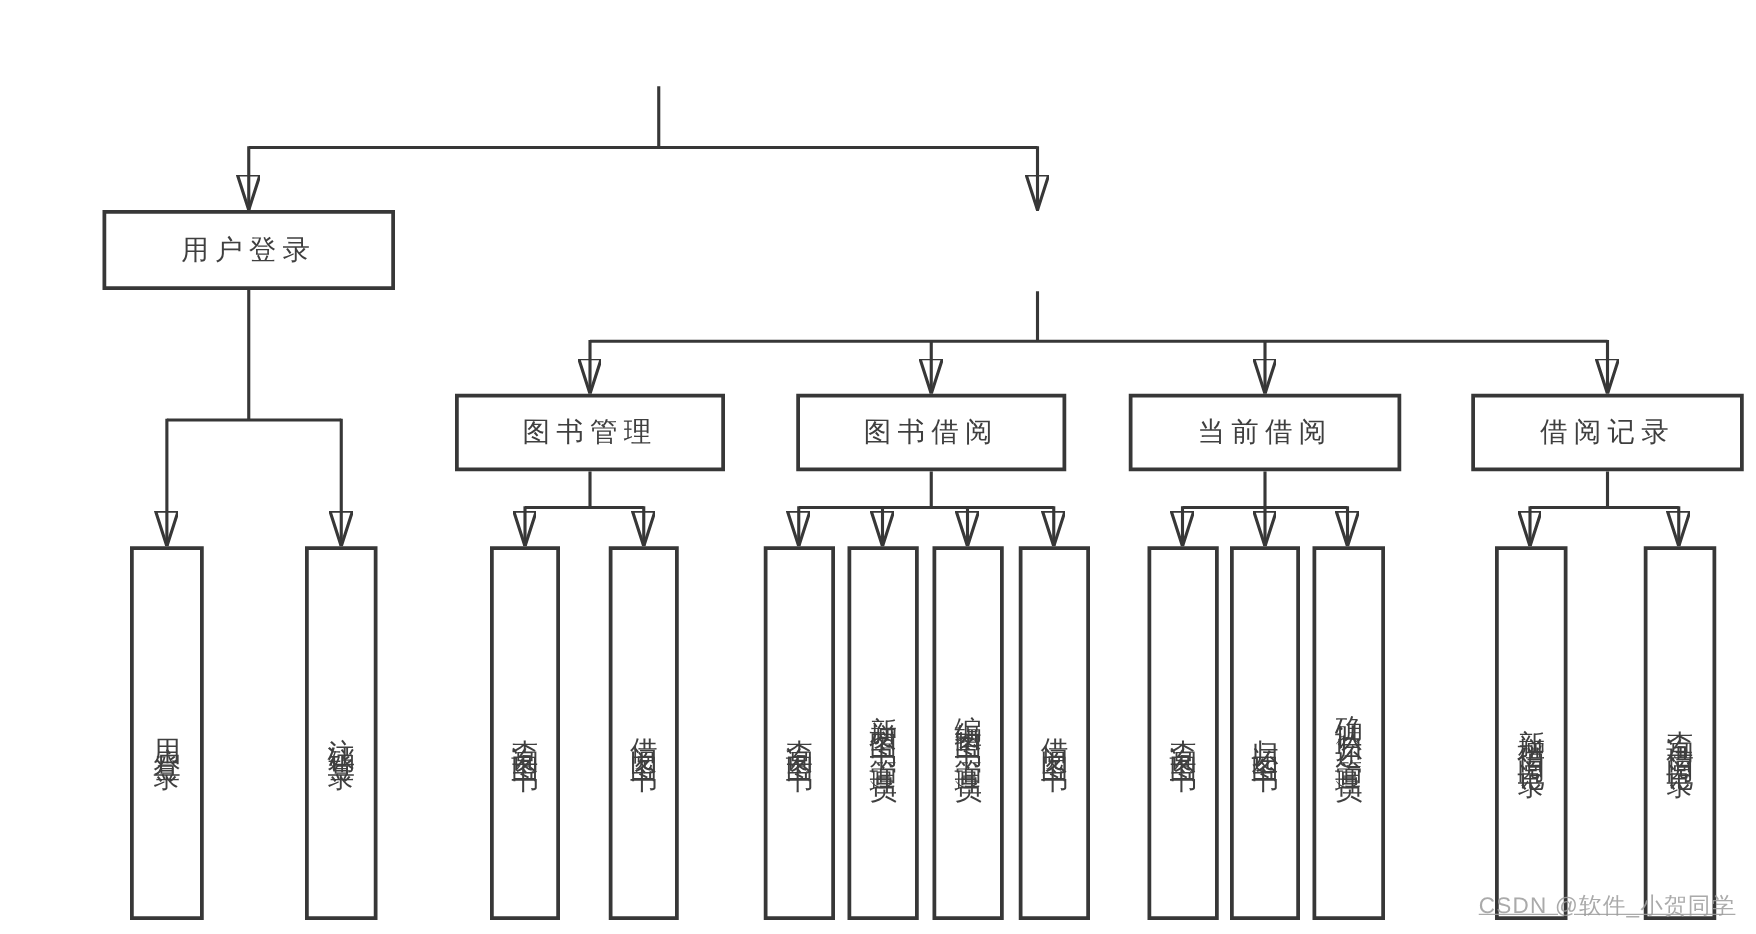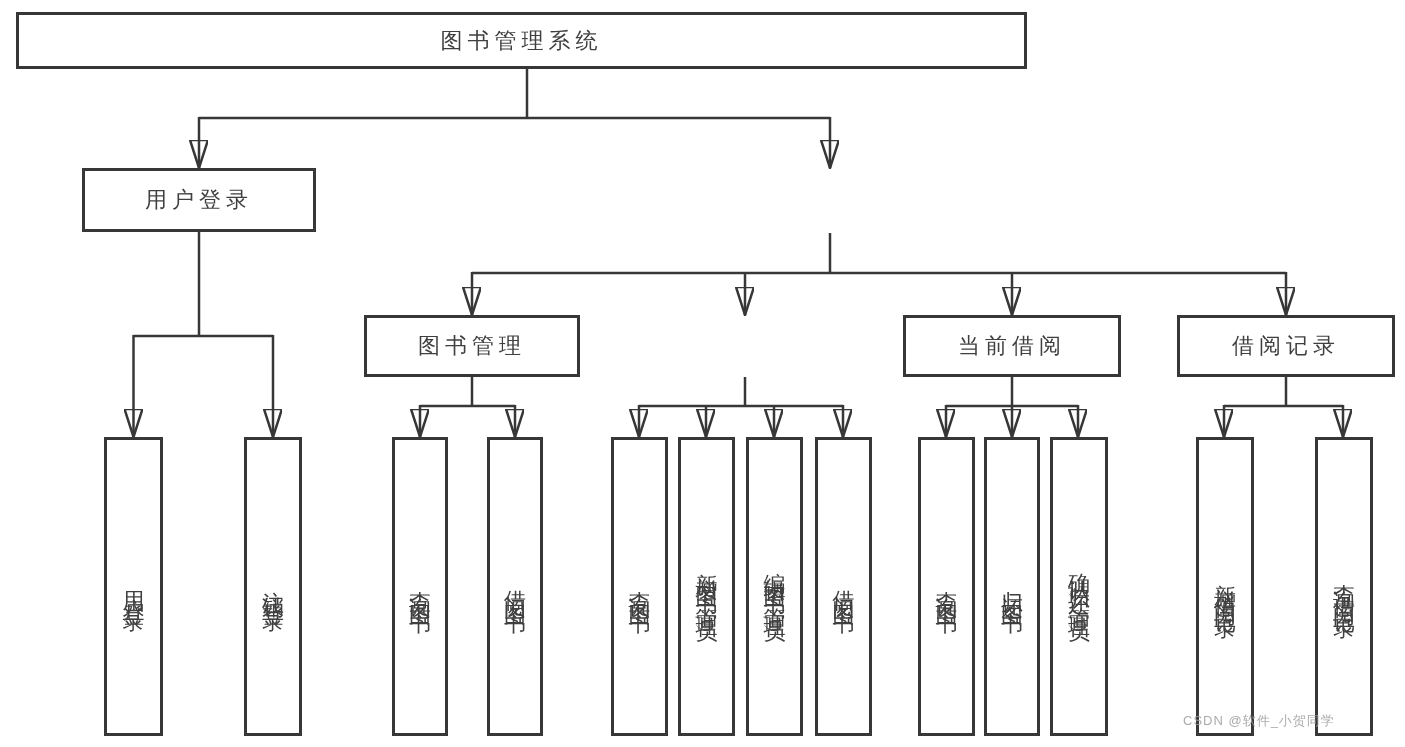--- a/index.html
+++ b/index.html
@@ -20,23 +20,23 @@
     text-align:center;z-index:2;
   }
   .leaf{
     writing-mode:vertical-rl;
     letter-spacing:7px;
     font-size:22px;
   }
   .watermark{
     position:absolute;left:1183px;top:712px;
     width:220px;
-    font-size:13px;letter-spacing:1px;
+    font-size:18px;letter-spacing:1px;
     color:rgba(158,158,158,0.88);
-    z-index:6;white-space:nowrap;
+    z-index:6;white-space:nowrap;text-decoration:underline;
   }
 </style>
 </head>
 <body>
 
 <div class="canvas">
 
   <svg class="wires" viewBox="0 0 1405 747" aria-hidden="true">
     <defs>
       <marker id="arw" markerUnits="userSpaceOnUse" markerWidth="29" markerHeight="19" refX="28" refY="9" orient="auto">
@@ -92,30 +92,30 @@
     </g>
 
     <g>
       <path d="M1286 377 V406"></path>
       <path d="M1224 406 H1343"></path>
       <line x1="1224" y1="405" x2="1224" y2="437" marker-end="url(#arw)"></line>
       <line x1="1343" y1="405" x2="1343" y2="437" marker-end="url(#arw)"></line>
     </g>
   </svg>
 
-  <div class="box" style="left:16px;top:12px;width:1011px;height:57px">
-    <span>图书管理系统</span>
-  </div>
 
   <div class="box" style="left:82px;top:168px;width:234px;height:64px">
     <span>用户登录</span>
   </div>
 
   <div class="box" style="left:364px;top:315px;width:216px;height:62px">
     <span>图书管理</span>
+  </div>
+  <div class="box" style="left:637px;top:315px;width:216px;height:62px">
+    <span>图书借阅</span>
   </div>
   <div class="box" style="left:1177px;top:315px;width:218px;height:62px">
     <span>借阅记录</span>
   </div>
   <div class="box" style="left:903px;top:315px;width:218px;height:62px">
     <span>当前借阅</span>
   </div>
 
   <div class="box leaf" style="left:104px;top:437px;width:59px;height:299px">
     <span>用户登录</span>

